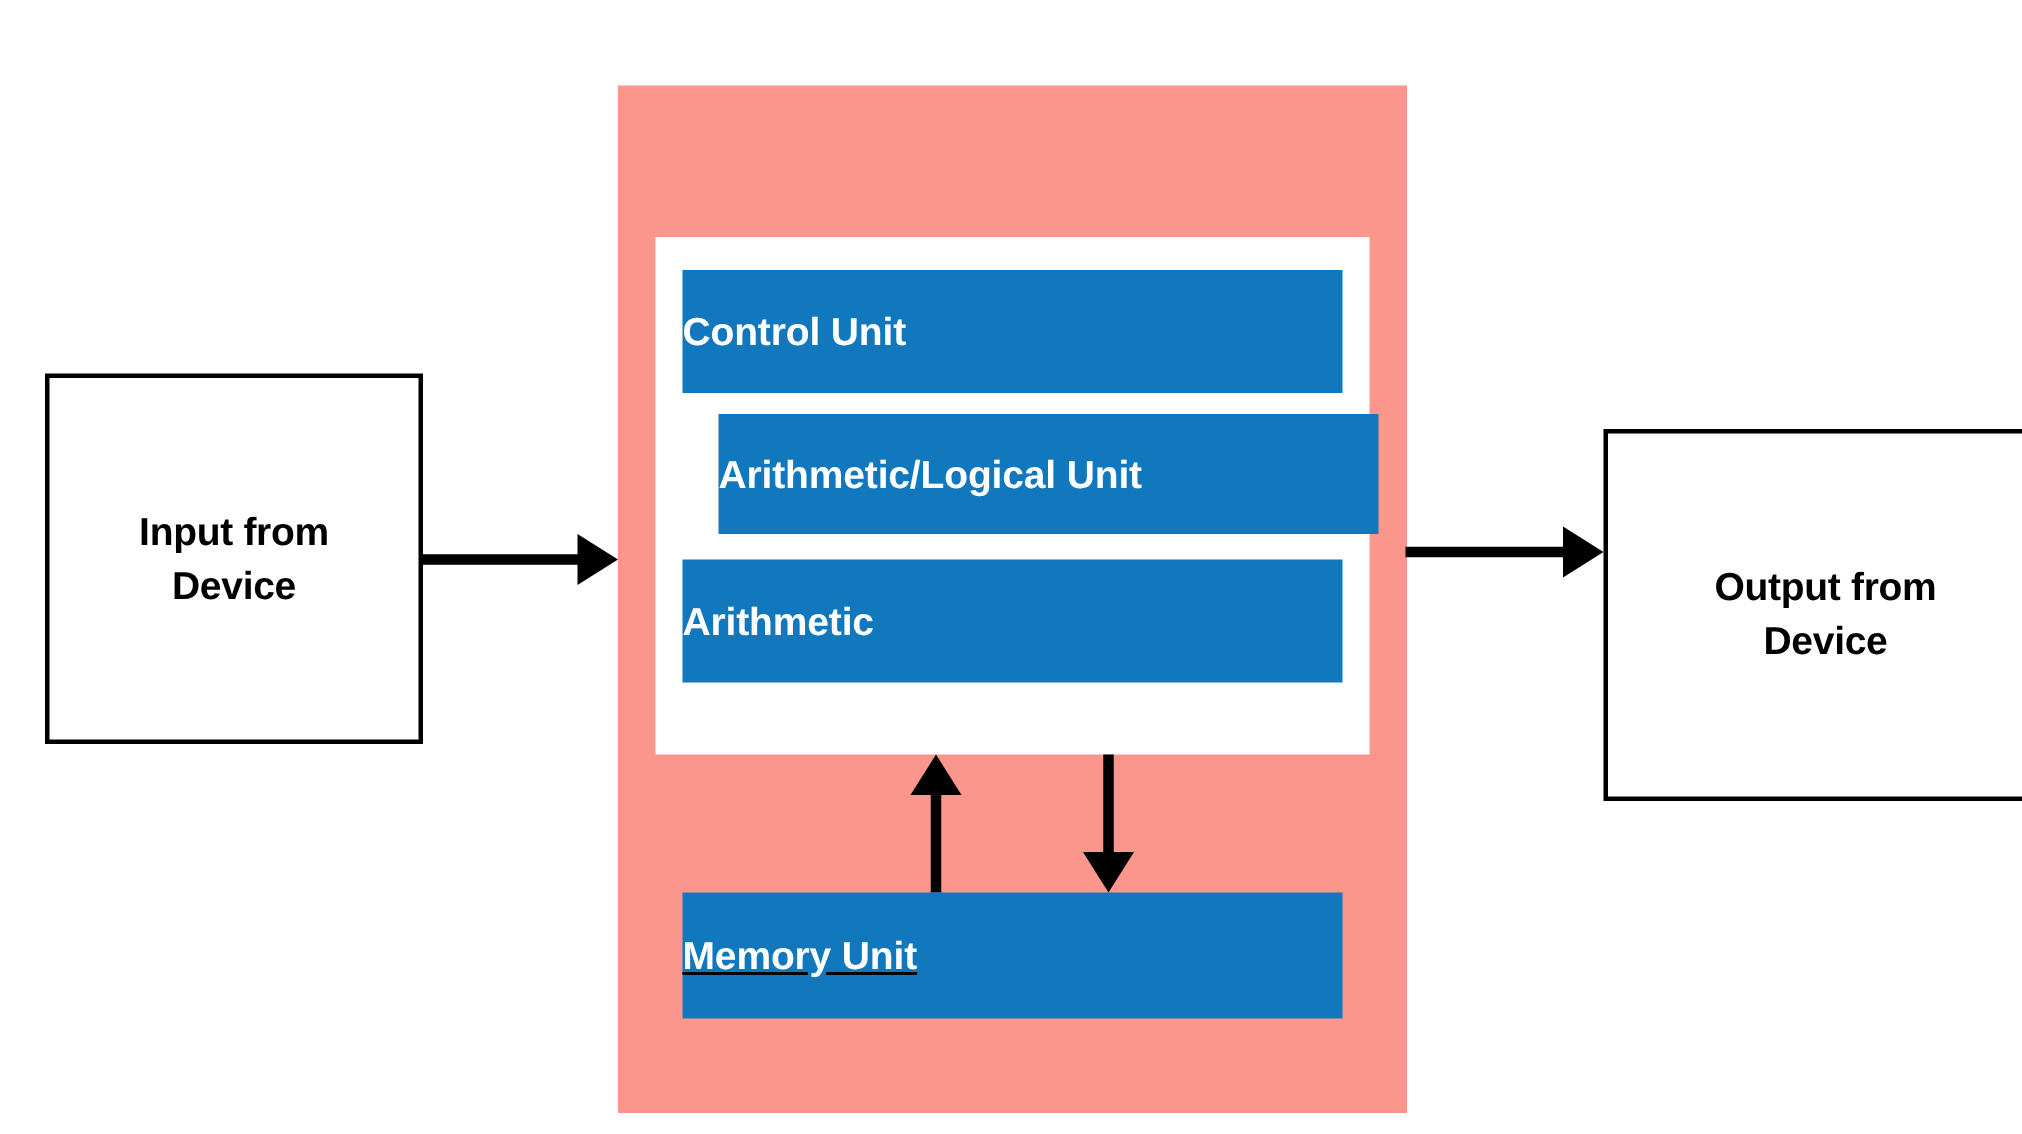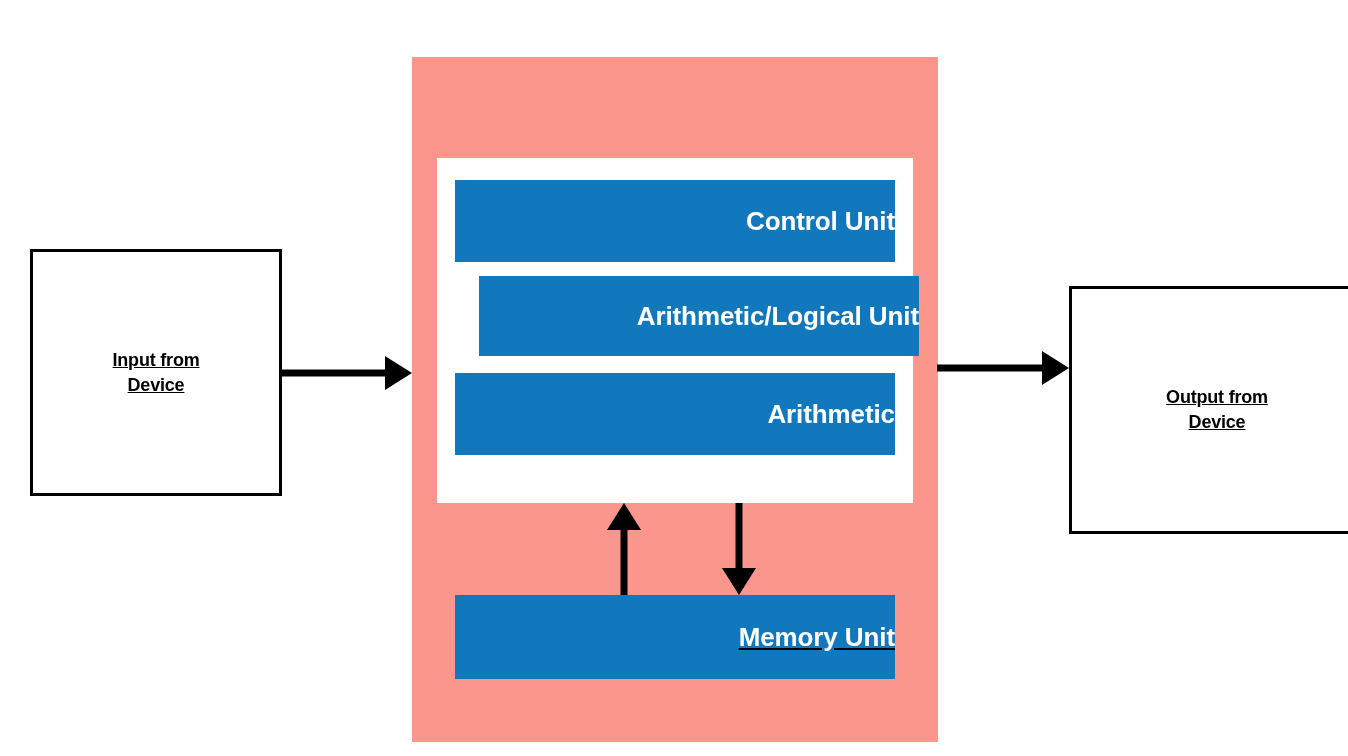--- a/index.html
+++ b/index.html
@@ -24,27 +24,26 @@
     position: absolute;
     box-sizing: border-box;
     background: #ffffff;
     border: 3px solid #000000;
     display: flex;
     align-items: center;
     justify-content: center;
     text-align: center;
   }
   .device-label {
-    font-size: 18px;
+    font-size: 26px;
     font-weight: bold;
     color: #000000;
     line-height: 1.38;
     letter-spacing: -0.2px;
     white-space: pre-line;
-    text-decoration: underline;
   }
   #input-box  { left: 30px;   top: 249px; width: 252px; height: 247px; }
   #output-box { left: 1069px; top: 258px; width: 296px; height: 248px; margin-top: 28px; }
 
   
   #cpu-panel {
     position: absolute;
     left: 412px;
     top: 57px;
     width: 526px;
@@ -72,21 +71,21 @@
     height: 345px;
     background: #ffffff;
   }
 
   
   .unit-bar {
     position: absolute;
     background: #1178bd;
     display: flex;
     align-items: center;
-    justify-content: flex-end;
+    justify-content: flex-start;
   }
   .unit-label {
     font-size: 26px;
     font-weight: bold;
     color: #ffffff;
     letter-spacing: -0.1px;
     white-space: nowrap;
   }
   #bar-control    { left: 455px; top: 180px; width: 440px; height: 82px; }
   #bar-alu        { left: 479px; top: 276px; width: 440px; height: 80px; }

